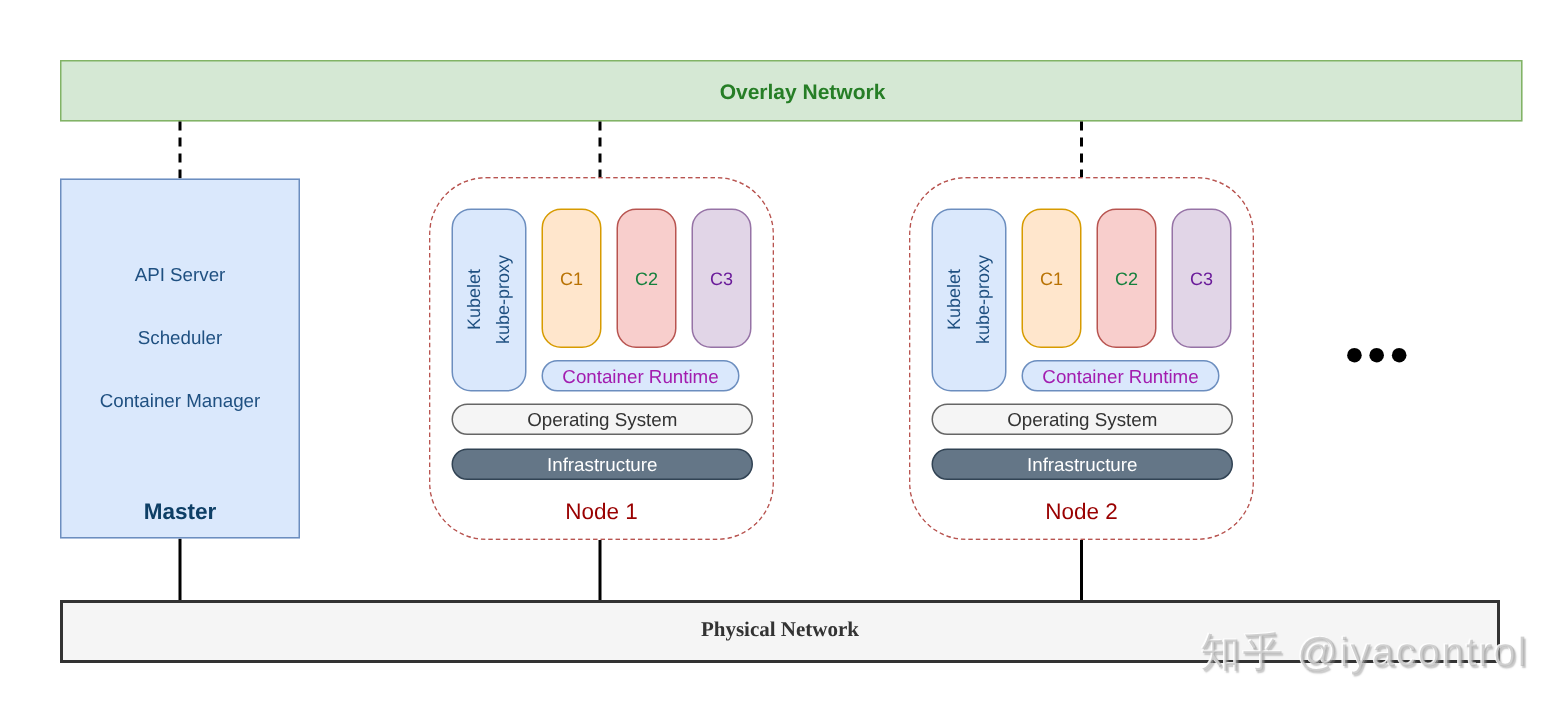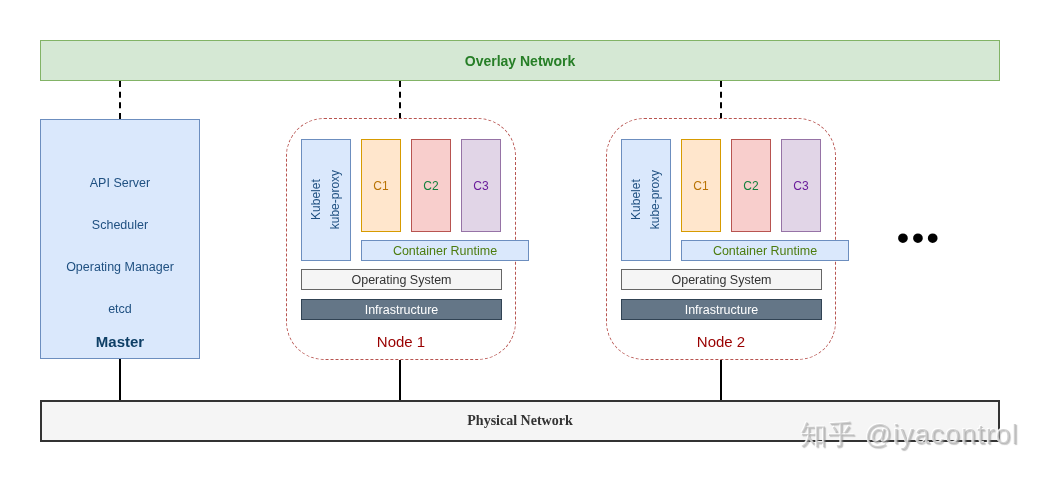--- a/index.html
+++ b/index.html
@@ -12,21 +12,21 @@
     overflow: hidden;
   }
 
   
   .overlay-network {
     position: absolute;
     left: 40px; top: 40px; width: 958px; height: 39px;
     background: #d5e8d4;
     border: 1.5px solid #82b366;
     display: flex; align-items: center; justify-content: center;
-    font-size: 14px; font-weight: bold; color: #267e26;
+    font-size: 14px; font-weight: bold; color: #267e26; padding-left: 15px;
   }
   .physical-network {
     position: absolute;
     left: 40px; top: 400px; width: 956px; height: 38px;
     background: #f5f5f5;
     border: 2px solid #333333;
     display: flex; align-items: center; justify-content: center;
     font-size: 14px; font-weight: bold; color: #333333; font-family: Liberation Serif, serif;
   }
 
@@ -62,21 +62,21 @@
   .node-box {
     position: absolute;
     top: 118px; width: 230px; height: 242px;
     border: 1.5px dashed #b85450;
     border-radius: 38px;
     box-sizing: border-box;
     background: #ffffff;
   }
   .node1 { left: 286px; }
   .node2 { left: 606px; }
-  .node-inner { position: absolute; box-sizing: border-box; }
+  .node-inner { position: absolute; box-sizing: border-box; border-radius: 13px; }
 
   .kubelet-box {
     left: 14px; top: 20px; width: 50px; height: 122px;
     background: #dae8fc; border: 1px solid #6c8ebf;
     display: flex; align-items: center; justify-content: center;
   }
   .vtext {
     transform: rotate(-90deg);
     white-space: nowrap;
     text-align: center;
@@ -86,24 +86,24 @@
   .c-box {
     top: 20px; width: 40px; height: 93px;
     display: flex; align-items: center; justify-content: center;
     font-size: 12px;
   }
   .c1 { left: 74px;  background: #ffe6cc; border: 1px solid #d79b00; color: #b97203; }
   .c2 { left: 124px; background: #f8cecc; border: 1px solid #b85450; color: #15803d; }
   .c3 { left: 174px; background: #e1d5e7; border: 1px solid #9673a6; color: #6a1b9a; }
 
   .runtime-box {
-    left: 74px; top: 121px; width: 168px; height: 21px;
+    left: 74px; top: 121px; width: 132px; height: 21px;
     background: #dae8fc; border: 1px solid #6c8ebf;
     display: flex; align-items: center; justify-content: center;
-    font-size: 12.5px; color: #4d7c0f;
+    font-size: 12.5px; color: #a21caf;
   }
   .os-box {
     left: 14px; top: 150px; width: 201px; height: 21px;
     background: #f5f5f5; border: 1px solid #666666;
     display: flex; align-items: center; justify-content: center;
     font-size: 12.5px; color: #333333;
   }
   .infra-box {
     left: 14px; top: 180px; width: 201px; height: 21px;
     background: #647687; border: 1px solid #314354;
@@ -148,22 +148,21 @@
   <div class="connector dashed cx-node1"></div>
   <div class="connector dashed cx-node2"></div>
   <div class="connector solid cx-master"></div>
   <div class="connector solid cx-node1"></div>
   <div class="connector solid cx-node2"></div>
 
   <div class="master-box">
     <div class="master-components">
       <div>API Server</div>
       <div>Scheduler</div>
-      <div>Operating Manager</div>
-      <div>etcd</div>
+      <div>Container Manager</div>
     </div>
     <div class="master-label">Master</div>
   </div>
 
   <div class="node-box node1">
     <div class="node-inner kubelet-box">
       <div class="vtext">
         <span>Kubelet</span><br>
         <span>kube-proxy</span>
       </div>

